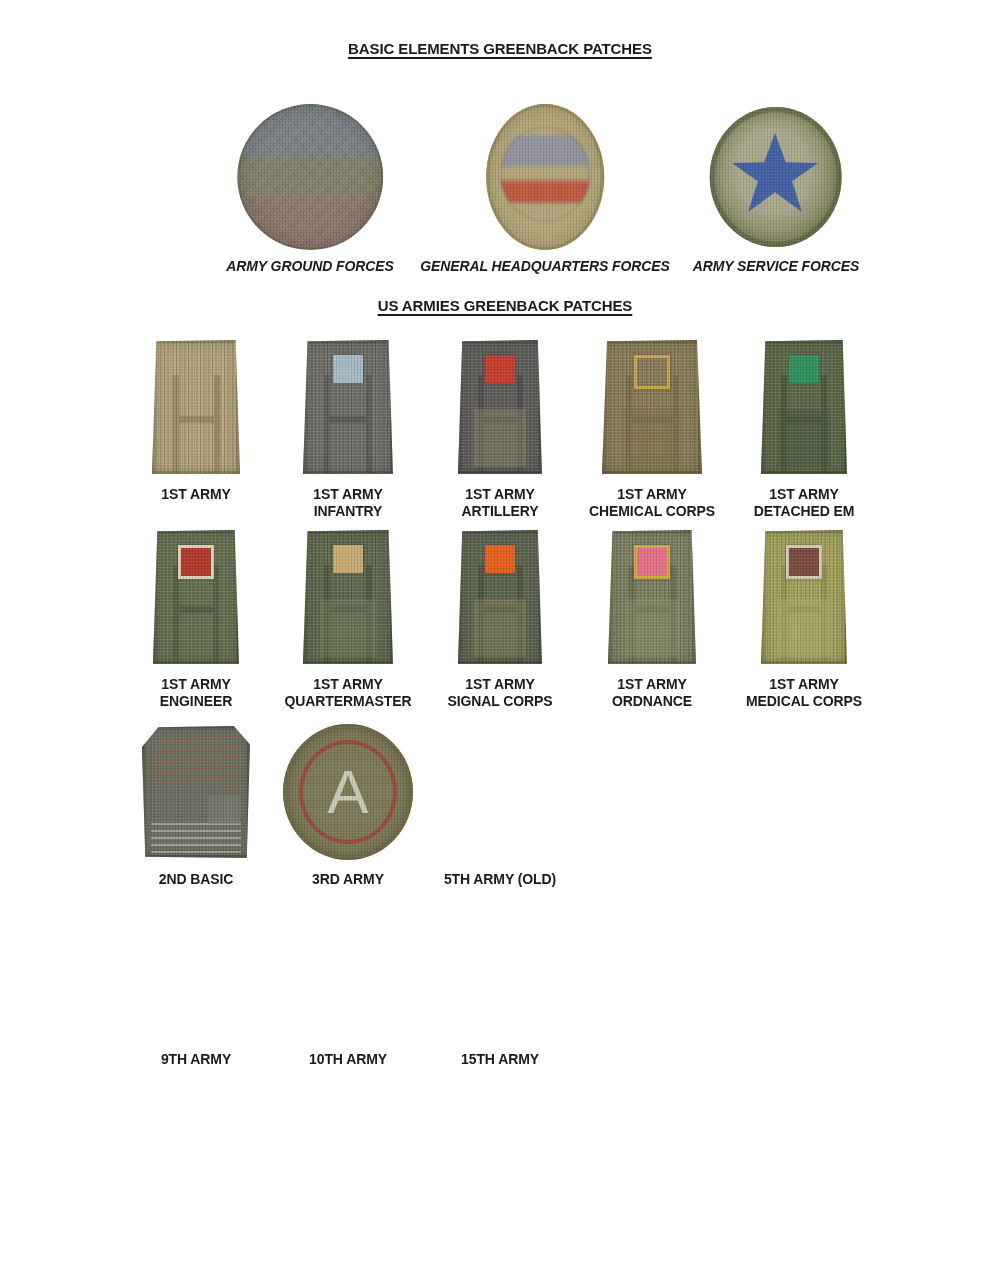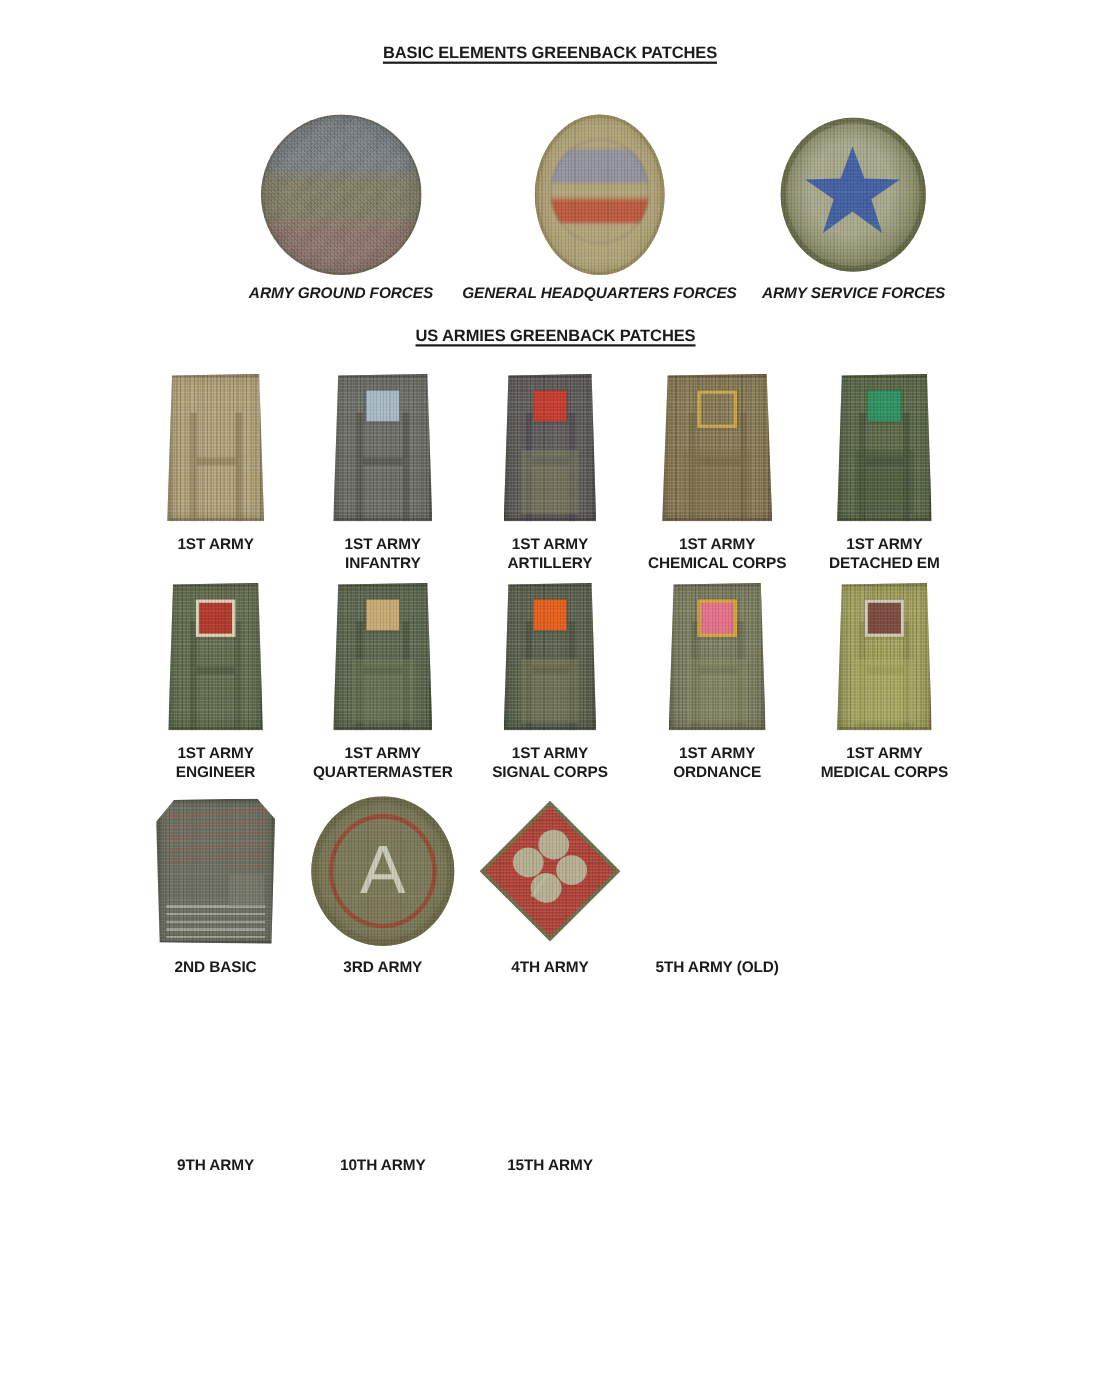--- a/index.html
+++ b/index.html
@@ -265,36 +265,20 @@
     <figure class="cell" style="margin:0">
       <div class="patch-box patch-slot">
           <div class="patchbody tex p-ring-a" style="--base: #7c7a58; --ring: #a23a2e; --a: #d9dac8;">
             <div class="ring"></div>
             <div class="aglyph">A</div>
           </div>
         </div>
       <figcaption class="caption">3RD ARMY</figcaption>
     </figure>
     <figure class="cell" style="margin:0">
-      <div class="patch-box patch-slot">
-          <div class="patchbody tex p-diamond-clover" style="--red: #b5473c; --edge: #6f6f4b; --clover: #b8bf9f;">
-            <div class="dfill">
-              <div class="clover">
-                <div class="leaf n1"></div>
-                <div class="leaf n2"></div>
-                <div class="leaf n3"></div>
-                <div class="leaf n4"></div>
-                <div class="stem"></div>
-              </div>
-            </div>
-          </div>
-        </div>
-      <figcaption class="caption">4TH ARMY</figcaption>
-    </figure>
-    <figure class="cell" style="margin:0">
       <div class="patch-box patch-slot"></div>
       <figcaption class="caption">5TH ARMY (OLD)</figcaption>
     </figure>
   </div>
 
 
   <div class="label-row lr5">
     <span class="caption">9TH ARMY</span>
     <span class="caption">10TH ARMY</span>
     <span class="caption">15TH ARMY</span>

